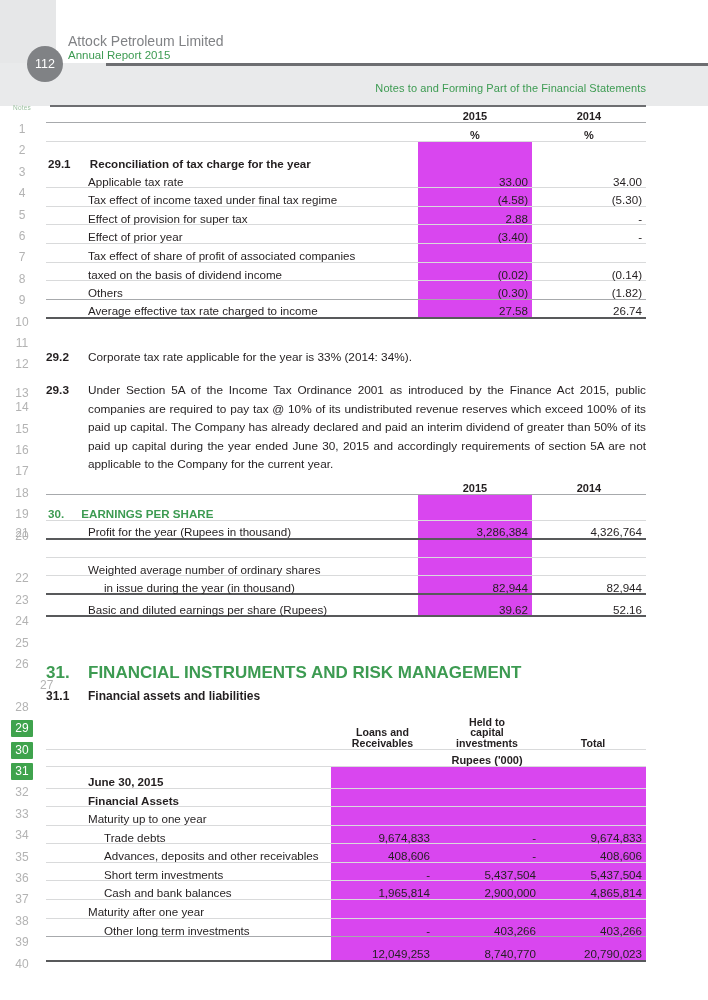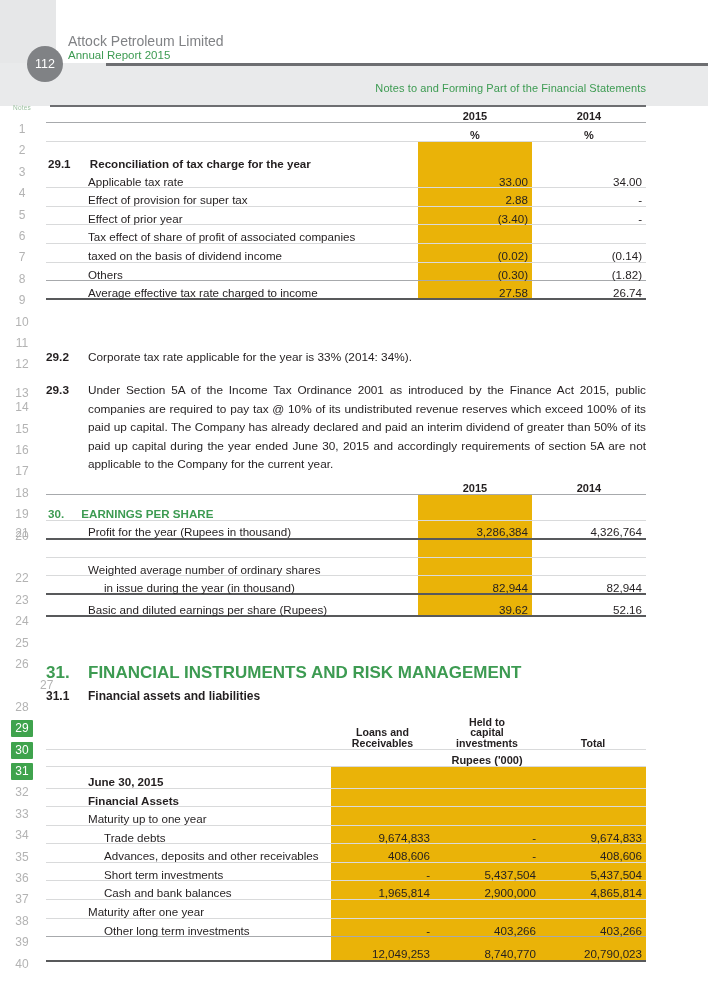--- a/index.html
+++ b/index.html
@@ -151,21 +151,21 @@
     text-align: center;
     font-weight: bold;
     font-size: 11px;
   }
   .hdr-sub {
     text-align: center;
     font-weight: bold;
     font-size: 11px;
   }
 
-  .shade { background: #eab308; }
+  .shade { background: #d946ef; }
 
   
   .para {
     position: absolute;
     font-size: 11.8px;
     line-height: 18.6px;
     color: #231f20;
   }
   .para .pn {
     position: absolute;
@@ -272,20 +272,25 @@
           </td>
           <td class="shade"></td>
           <td></td>
         </tr>
         <tr>
           <td class="lbl ind1 r-thin">Applicable tax rate</td>
           <td class="num r-thin shade">33.00</td>
           <td class="num r-thin">34.00</td>
         </tr>
         <tr>
+          <td class="lbl ind1 r-thin">Tax effect of income taxed under final tax regime</td>
+          <td class="num r-thin shade">(4.58)</td>
+          <td class="num r-thin">(5.30)</td>
+        </tr>
+        <tr>
           <td class="lbl ind1 r-thin">Effect of provision for super tax</td>
           <td class="num r-thin shade">2.88</td>
           <td class="num r-thin">-</td>
         </tr>
         <tr>
           <td class="lbl ind1 r-thin">Effect of prior year</td>
           <td class="num r-thin shade">(3.40)</td>
           <td class="num r-thin">-</td>
         </tr>
         <tr>

